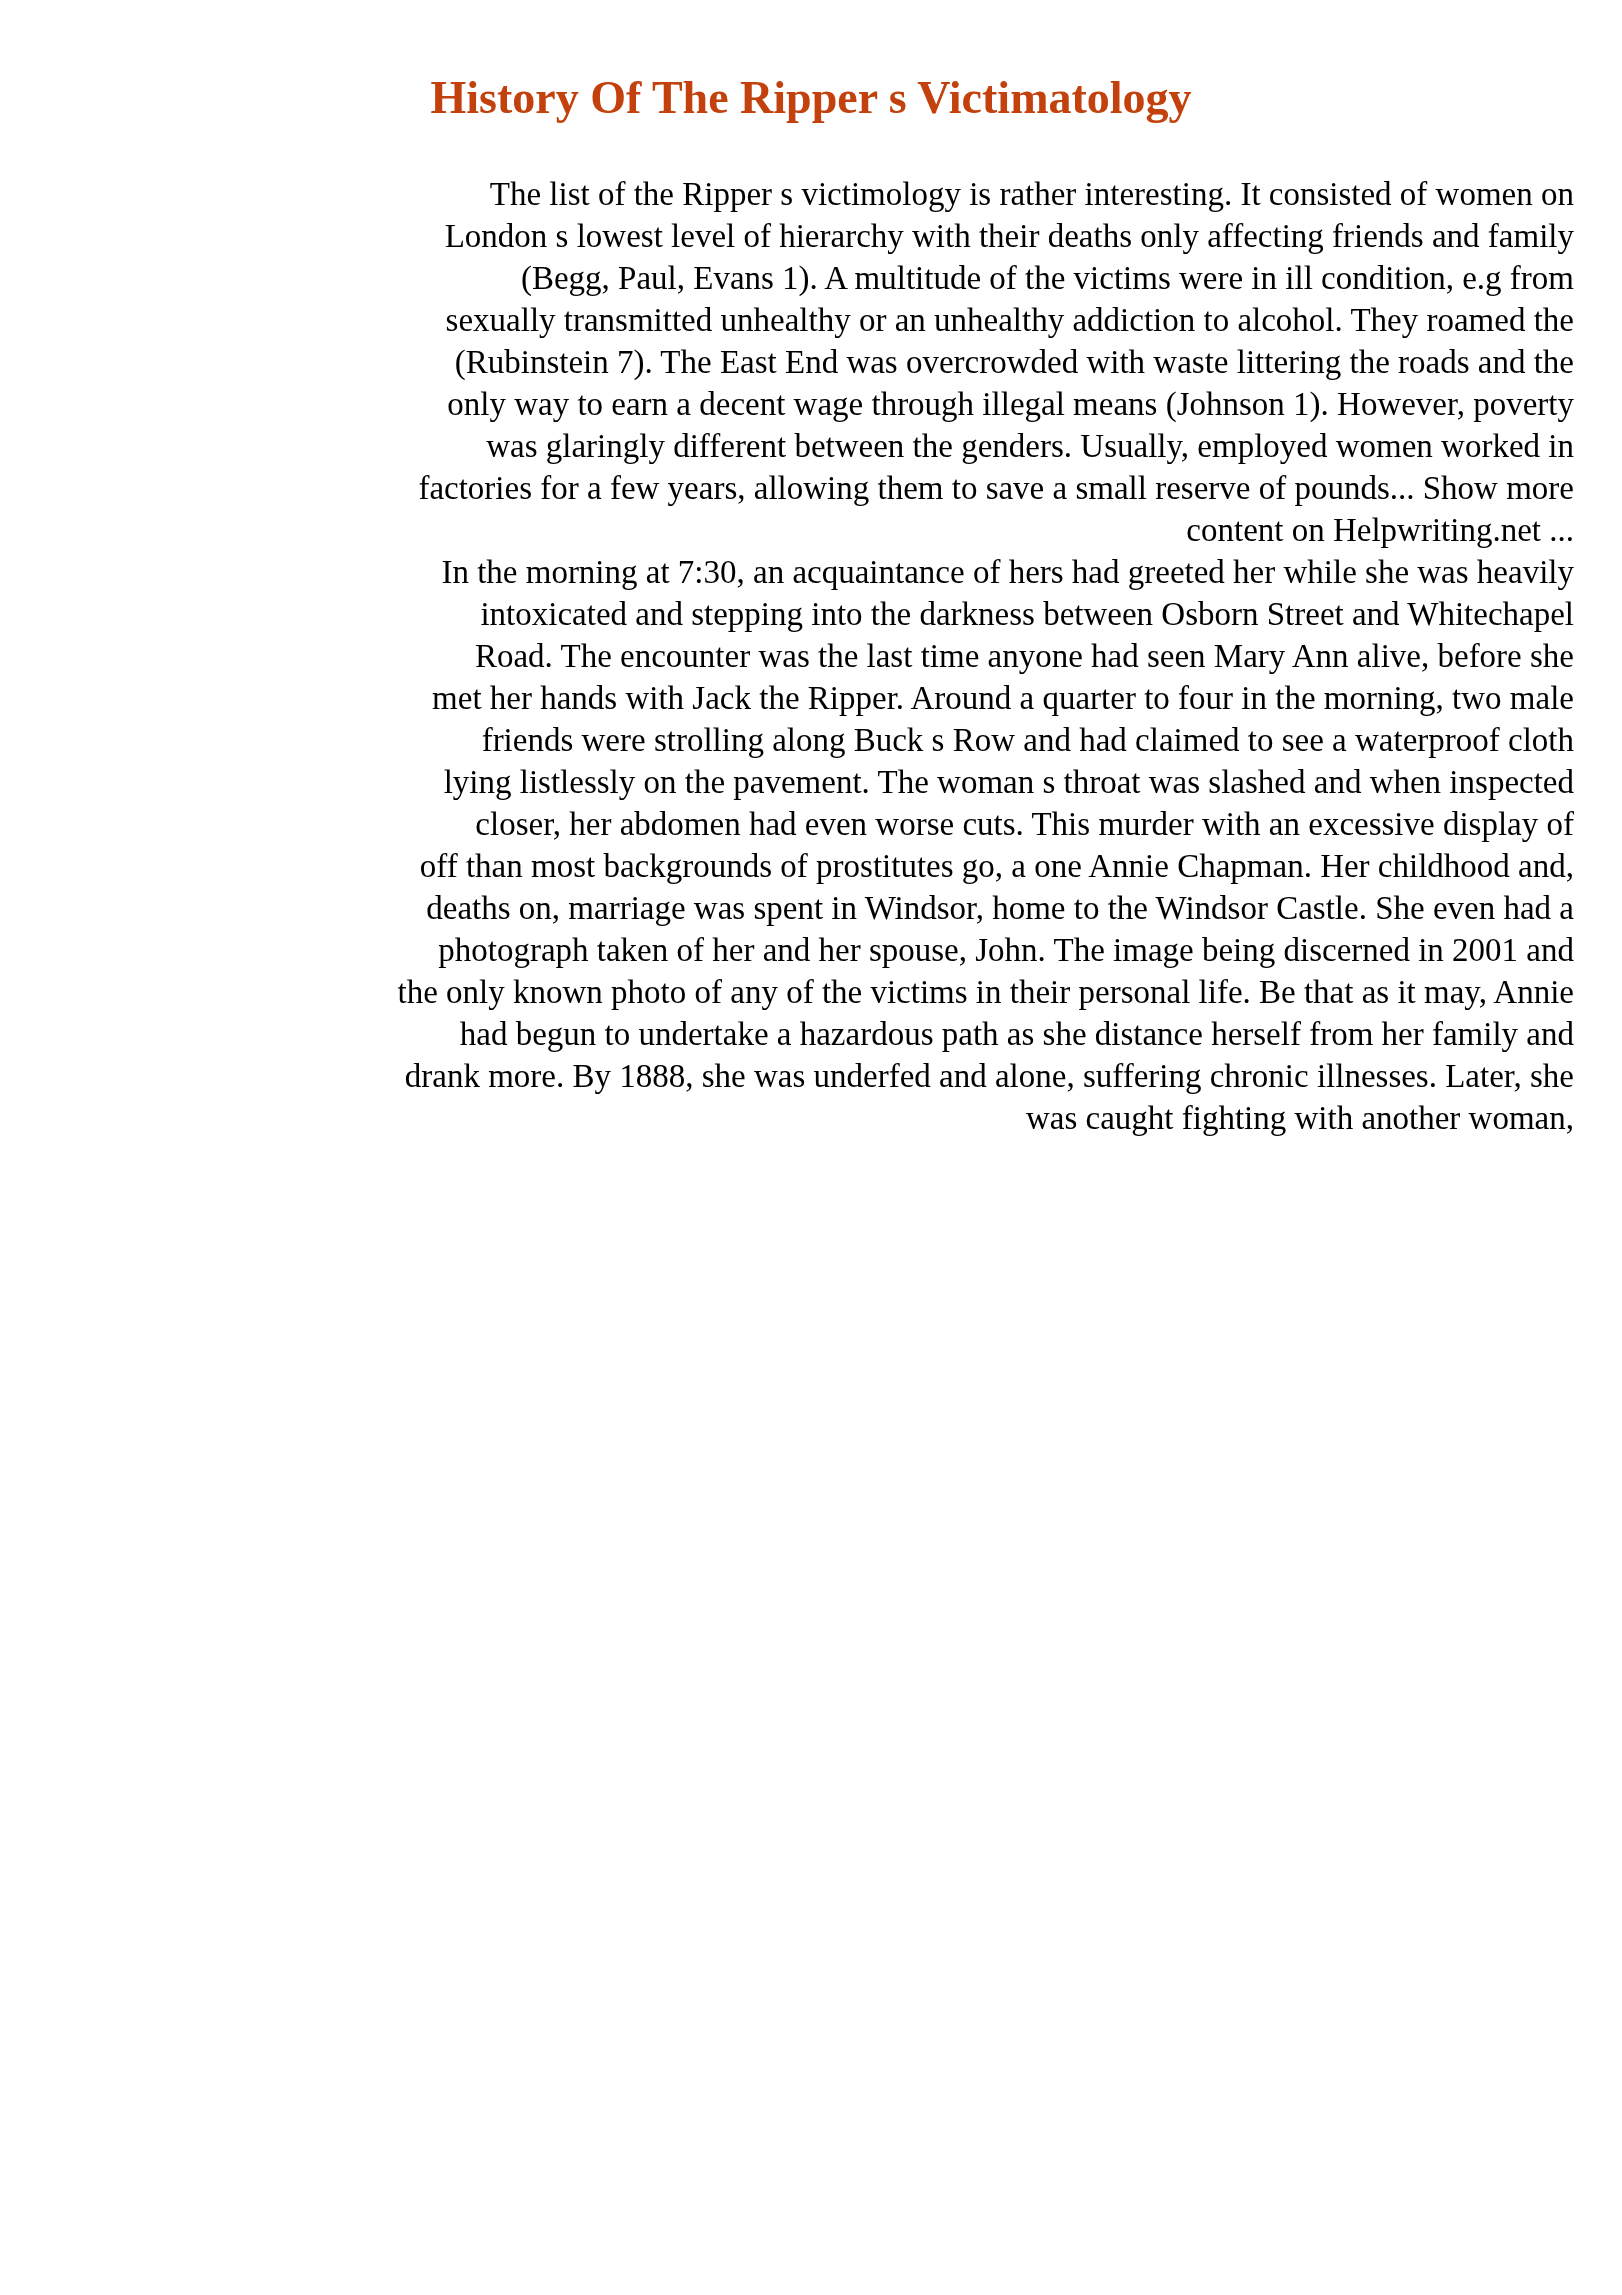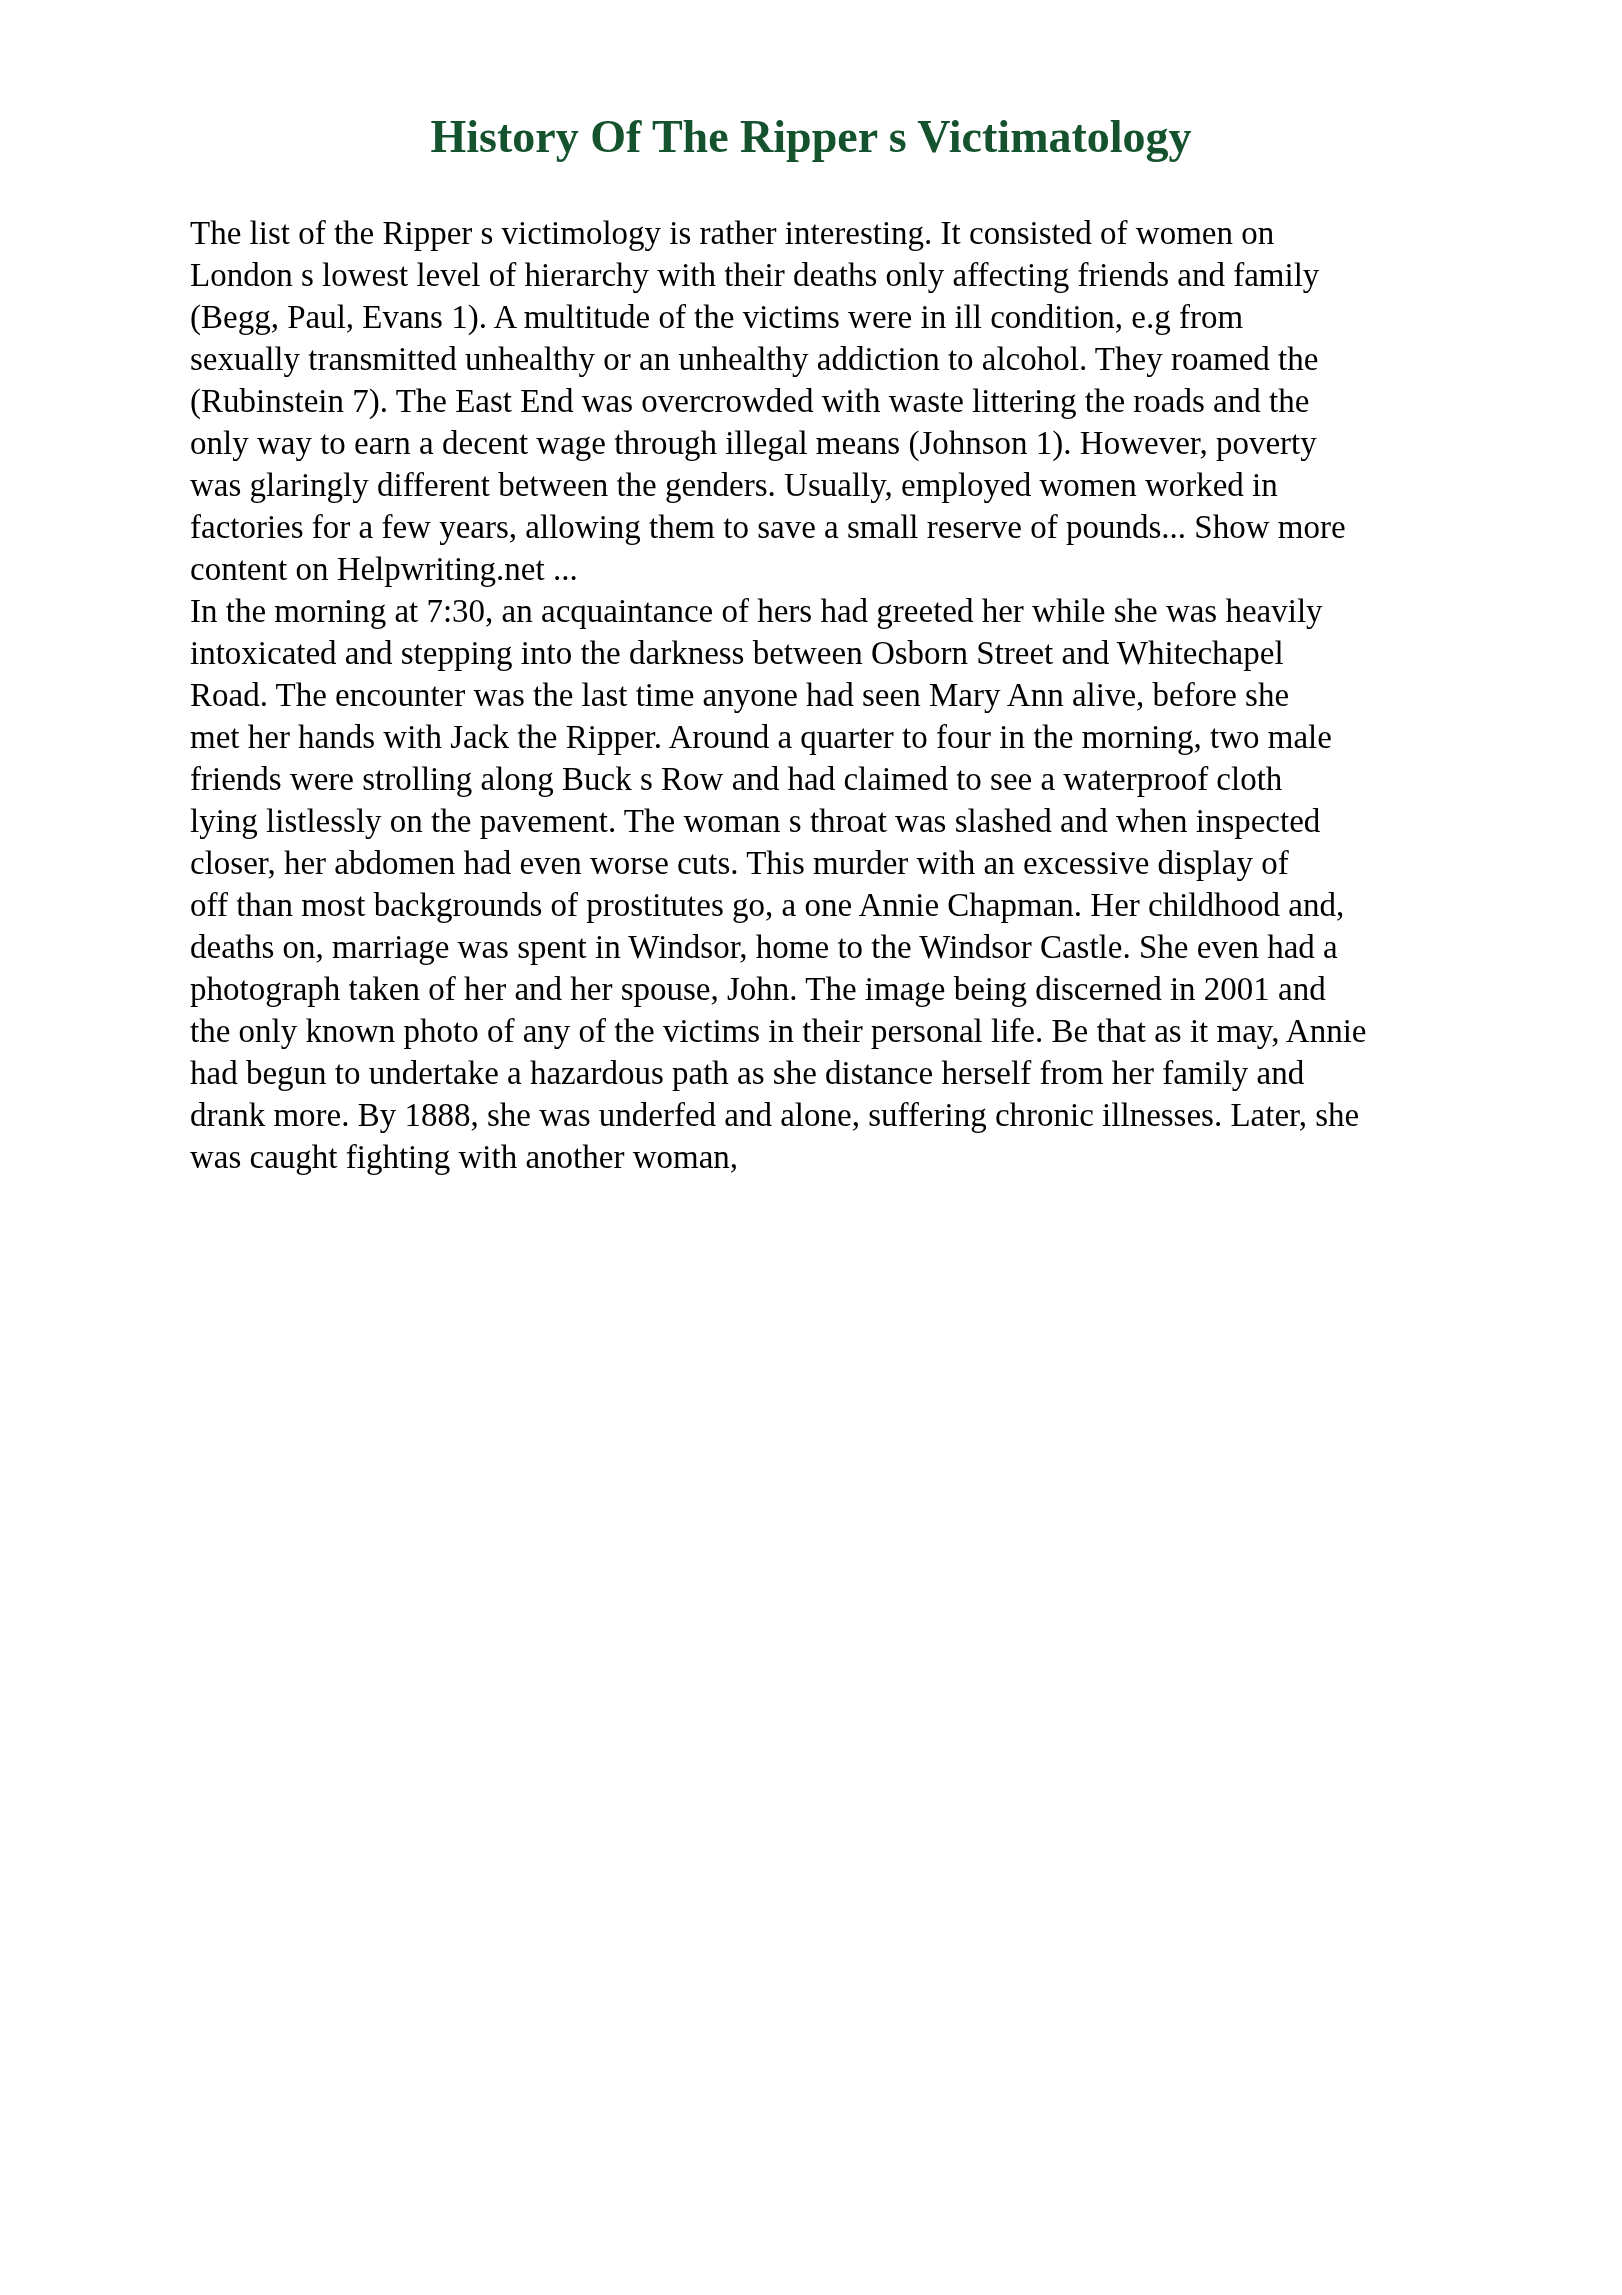--- a/index.html
+++ b/index.html
@@ -11,38 +11,39 @@
     position: relative;
     width: 1622px;
     height: 2295px;
     background: #ffffff;
     overflow: hidden;
     font-family: "Liberation Serif", serif;
     color: #000000;
   }
   .doc-title {
     margin: 0;
-    padding-top: 111px;
+    padding-top: 72px;
     text-align: center;
     font-family: "Liberation Serif", serif;
     font-weight: bold;
     font-size: 46px;
     line-height: 1.15;
-    color: #14532d;
+    color: #c2410c;
   }
   .doc-body {
     margin-top: 48px;
     margin-left: 190px;
     margin-right: 48px;
     font-size: 33px;
     line-height: 42px;
   }
   .paragraph {
     margin: 0;
     padding: 0;
+    text-align: right;
   }
   .line {
     white-space: nowrap;
   }
 </style>
 </head>
 <body>
 
 <div class="page">
   <h1 class="doc-title">History Of The Ripper s Victimatology</h1>

